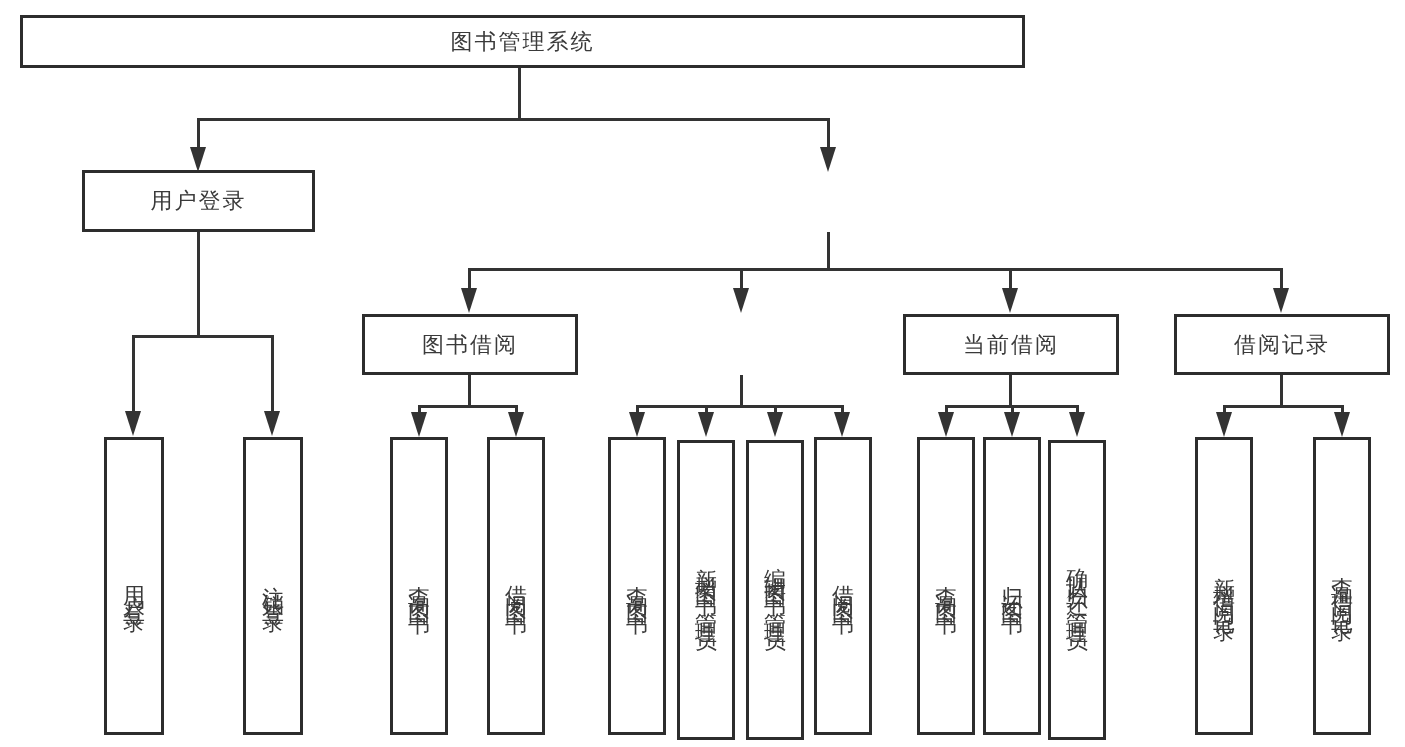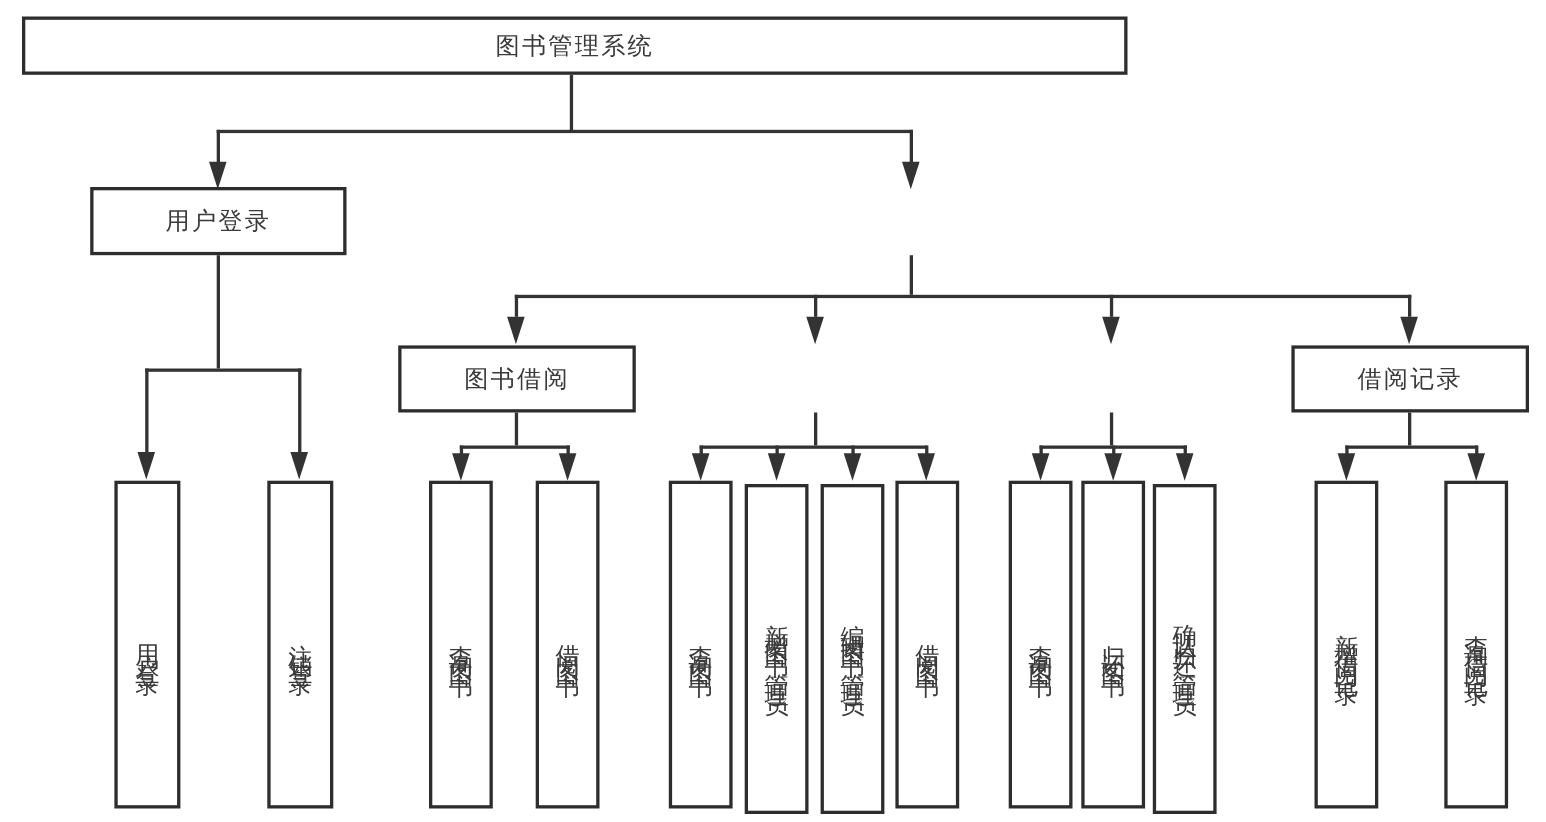--- a/index.html
+++ b/index.html
@@ -86,20 +86,23 @@
   <div class="vline" style="left:740px; top:268px; height:20px;"></div>
   <div class="arrowhead" style="left:733px; top:288px;"></div>
   <div class="vline" style="left:1009px; top:268px; height:20px;"></div>
   <div class="arrowhead" style="left:1002px; top:288px;"></div>
   <div class="vline" style="left:1280px; top:268px; height:20px;"></div>
   <div class="arrowhead" style="left:1273px; top:288px;"></div>
 
   <div class="box" style="left:362px; top:314px; width:216px; height:61px;">
     <span>图书借阅</span>
   </div>
+  <div class="box" style="left:903px; top:314px; width:216px; height:61px;">
+    <span>当前借阅</span>
+  </div>
   <div class="box" style="left:1174px; top:314px; width:216px; height:61px;">
     <span>借阅记录</span>
   </div>
 
   <div class="vline" style="left:468px; top:375px; height:30px;"></div>
   <div class="hline" style="left:418px; top:405px; width:100px;"></div>
   <div class="vline" style="left:418px; top:405px; height:8px;"></div>
   <div class="arrowhead" style="left:411px; top:412px;"></div>
   <div class="vline" style="left:515px; top:405px; height:8px;"></div>
   <div class="arrowhead" style="left:508px; top:412px;"></div>

